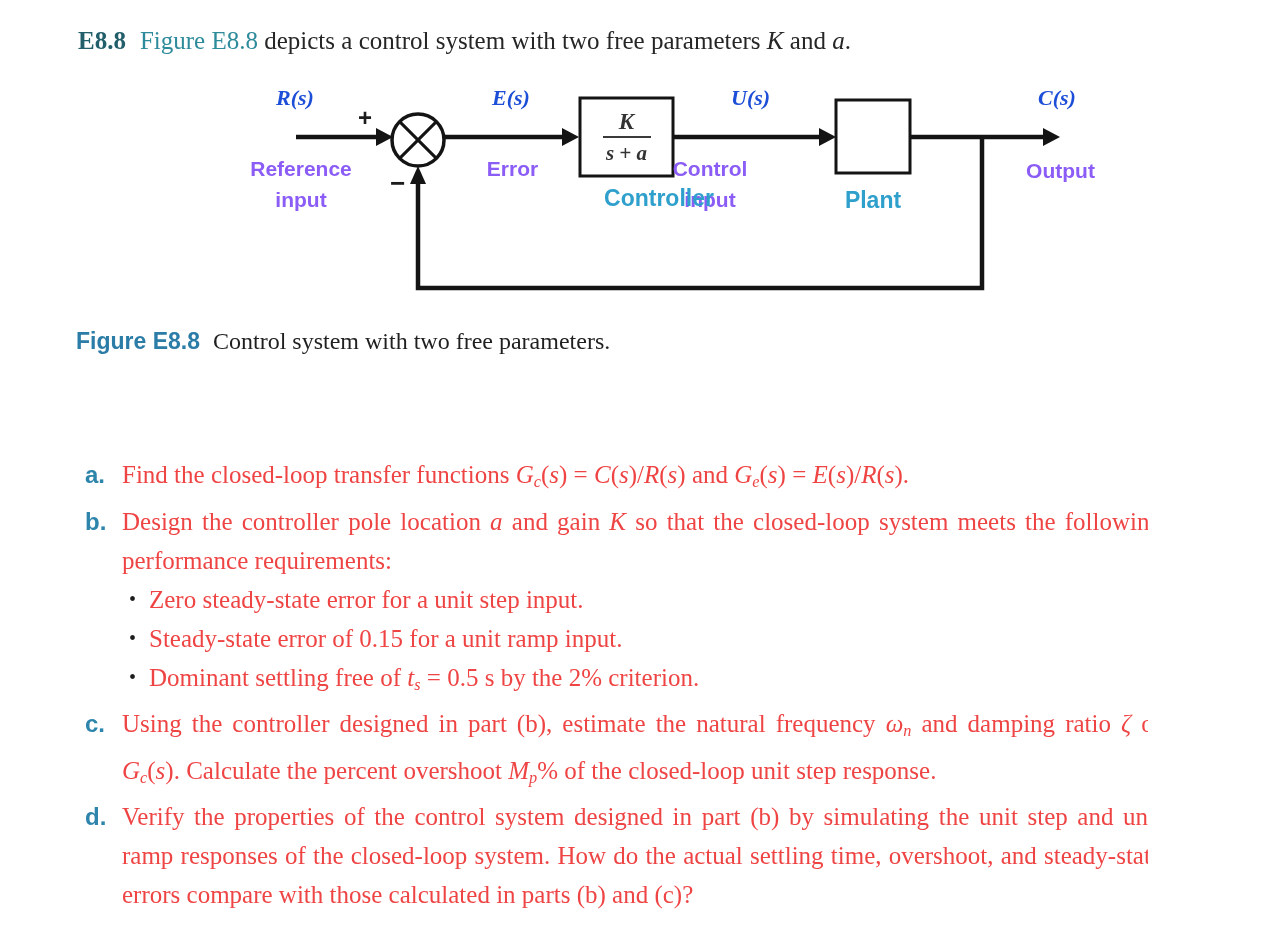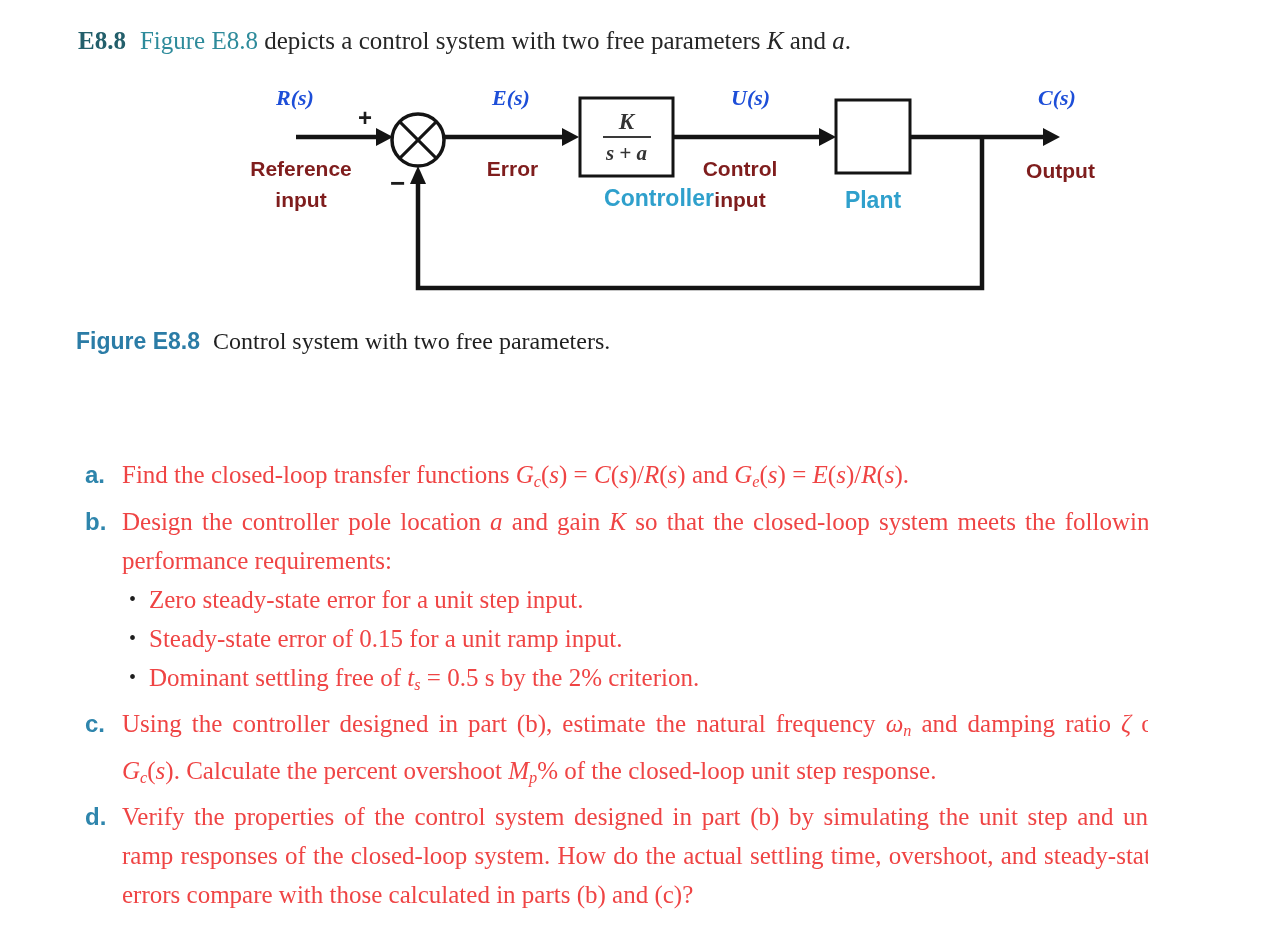--- a/index.html
+++ b/index.html
@@ -22,21 +22,21 @@
   .seg-i{font-style:italic;}
   .seg-isub{font-style:italic;font-size:0.65em;vertical-align:-0.22em;}
   
   .diagram-svg{position:absolute;left:0;top:0;}
   .sig-label{
     position:absolute;font-family:"Liberation Serif",serif;
     font-style:italic;font-weight:600;font-size:22px;color:#1d4ed8;
   }
   .node-label{
     position:absolute;font-family:"Liberation Sans",sans-serif;
-    font-weight:700;font-size:21px;color:#7f1d1d;text-align:center;line-height:31px;
+    font-weight:700;font-size:21px;color:#8b5cf6;text-align:center;line-height:31px;
   }
   .sum-sign{
     position:absolute;font-family:"Liberation Sans",sans-serif;
     font-weight:600;font-size:24px;color:#1c1c1c;
   }
   .block-content{
     position:absolute;display:flex;flex-direction:column;
     align-items:center;justify-content:center;
     font-family:"Liberation Serif",serif;color:#333;
   }
@@ -123,21 +123,21 @@
   <div class="sig-label" style="left:1038px;top:85px;">C(s)</div>
 
   <div class="sum-sign" style="left:358px;top:104px;">+</div>
   <div class="sum-sign" style="left:390px;top:168px;font-size:26px;">−</div>
 
   <div class="node-label" style="left:240px;top:153px;width:122px;">
     <div>Reference</div>
     <div>input</div>
   </div>
   <div class="node-label" style="left:470px;top:153px;width:85px;">Error</div>
-  <div class="node-label" style="left:694px;top:153px;width:92px;">
+  <div class="node-label" style="left:664px;top:153px;width:92px;">
     <div>Control</div>
     <div>input</div>
   </div>
   <div class="node-label" style="left:1018px;top:155px;width:85px;">Output</div>
 
   <div class="block-content" style="left:580px;top:98px;width:93px;height:78px;">
     <span class="frac-num math-i">K</span>
     <span class="frac-bar" style="width:48px;"></span>
     <span class="frac-den math-i">s + a</span>
   </div>

